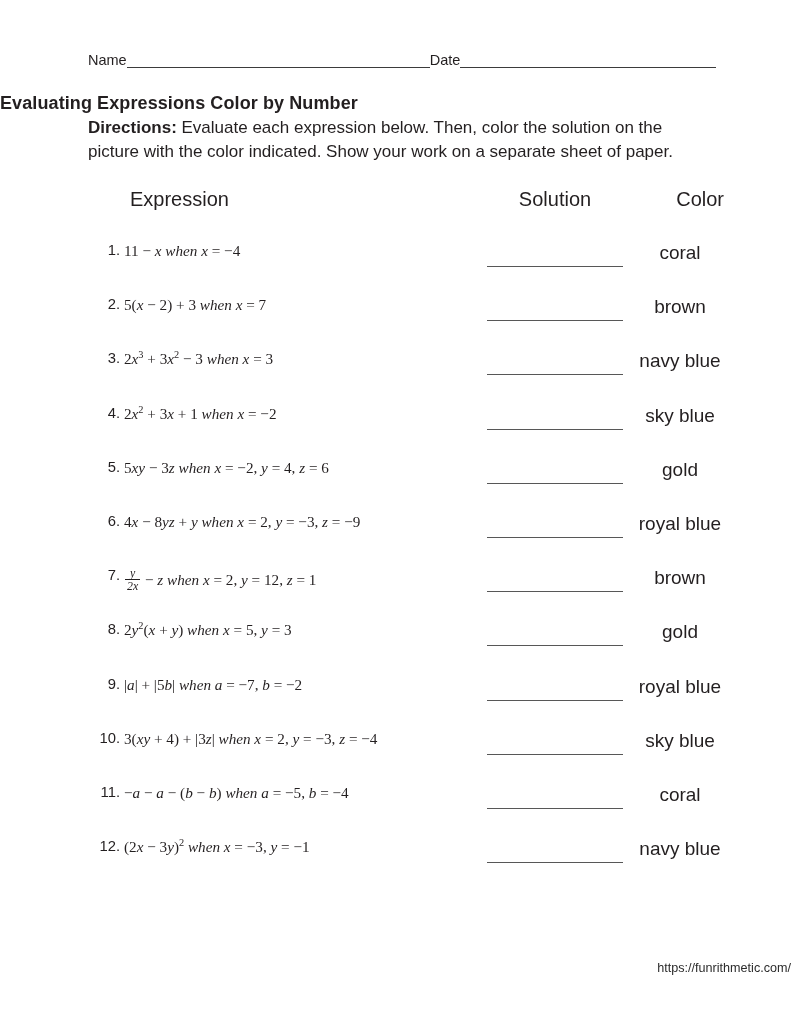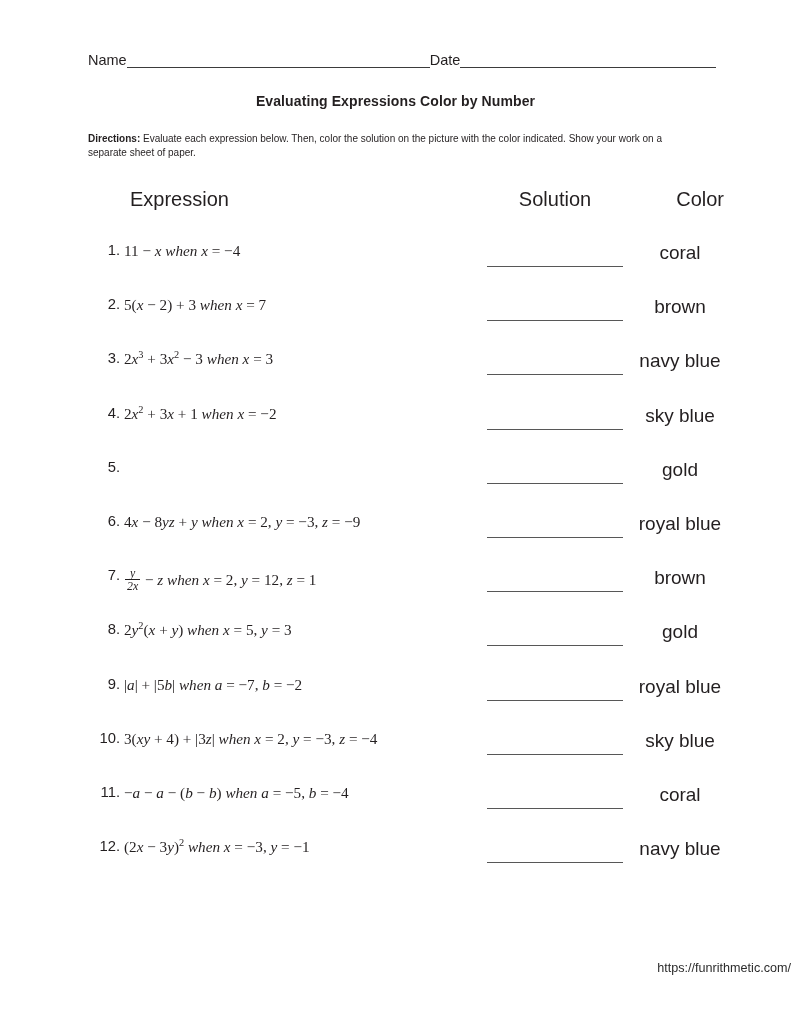--- a/index.html
+++ b/index.html
@@ -47,33 +47,32 @@
   }
   .nd-rule.name-rule { width: 303px; }
   .nd-rule.date-rule { width: 256px; }
 
   
   .title {
     position: absolute;
     left: 0;
     top: 93px;
     width: 791px;
-    text-align: center;
-    font-size: 14px;
+    font-size: 18px;
     font-weight: bold;
     letter-spacing: 0.1px;
   }
 
   
   .directions {
     position: absolute;
     left: 88px;
-    top: 132px;
+    top: 116px;
     width: 600px;
-    font-size: 10px;
+    font-size: 17px;
     line-height: 1.42;
   }
   .directions b { font-weight: bold; }
 
   
   .col-head {
     position: absolute;
     top: 188px;
     font-size: 20px;
     font-weight: normal;
@@ -225,20 +224,21 @@
 
     <div class="row">
       <span class="r-num">4.</span>
       <span class="r-expr">2<i>x</i><sup>2</sup> + 3<i>x</i> + 1 <i>when x</i> = −2</span>
       <span class="r-blank"></span>
       <span class="r-color">sky blue</span>
     </div>
 
     <div class="row">
       <span class="r-num">5.</span>
+      <span class="r-expr">5<i>xy</i> − 3<i>z when x</i> = −2, <i>y</i> = 4, <i>z</i> = 6</span>
       <span class="r-blank"></span>
       <span class="r-color">gold</span>
     </div>
 
     <div class="row">
       <span class="r-num">6.</span>
       <span class="r-expr">4<i>x</i> − 8<i>yz</i> + <i>y when x</i> = 2, <i>y</i> = −3, <i>z</i> = −9</span>
       <span class="r-blank"></span>
       <span class="r-color">royal blue</span>
     </div>

